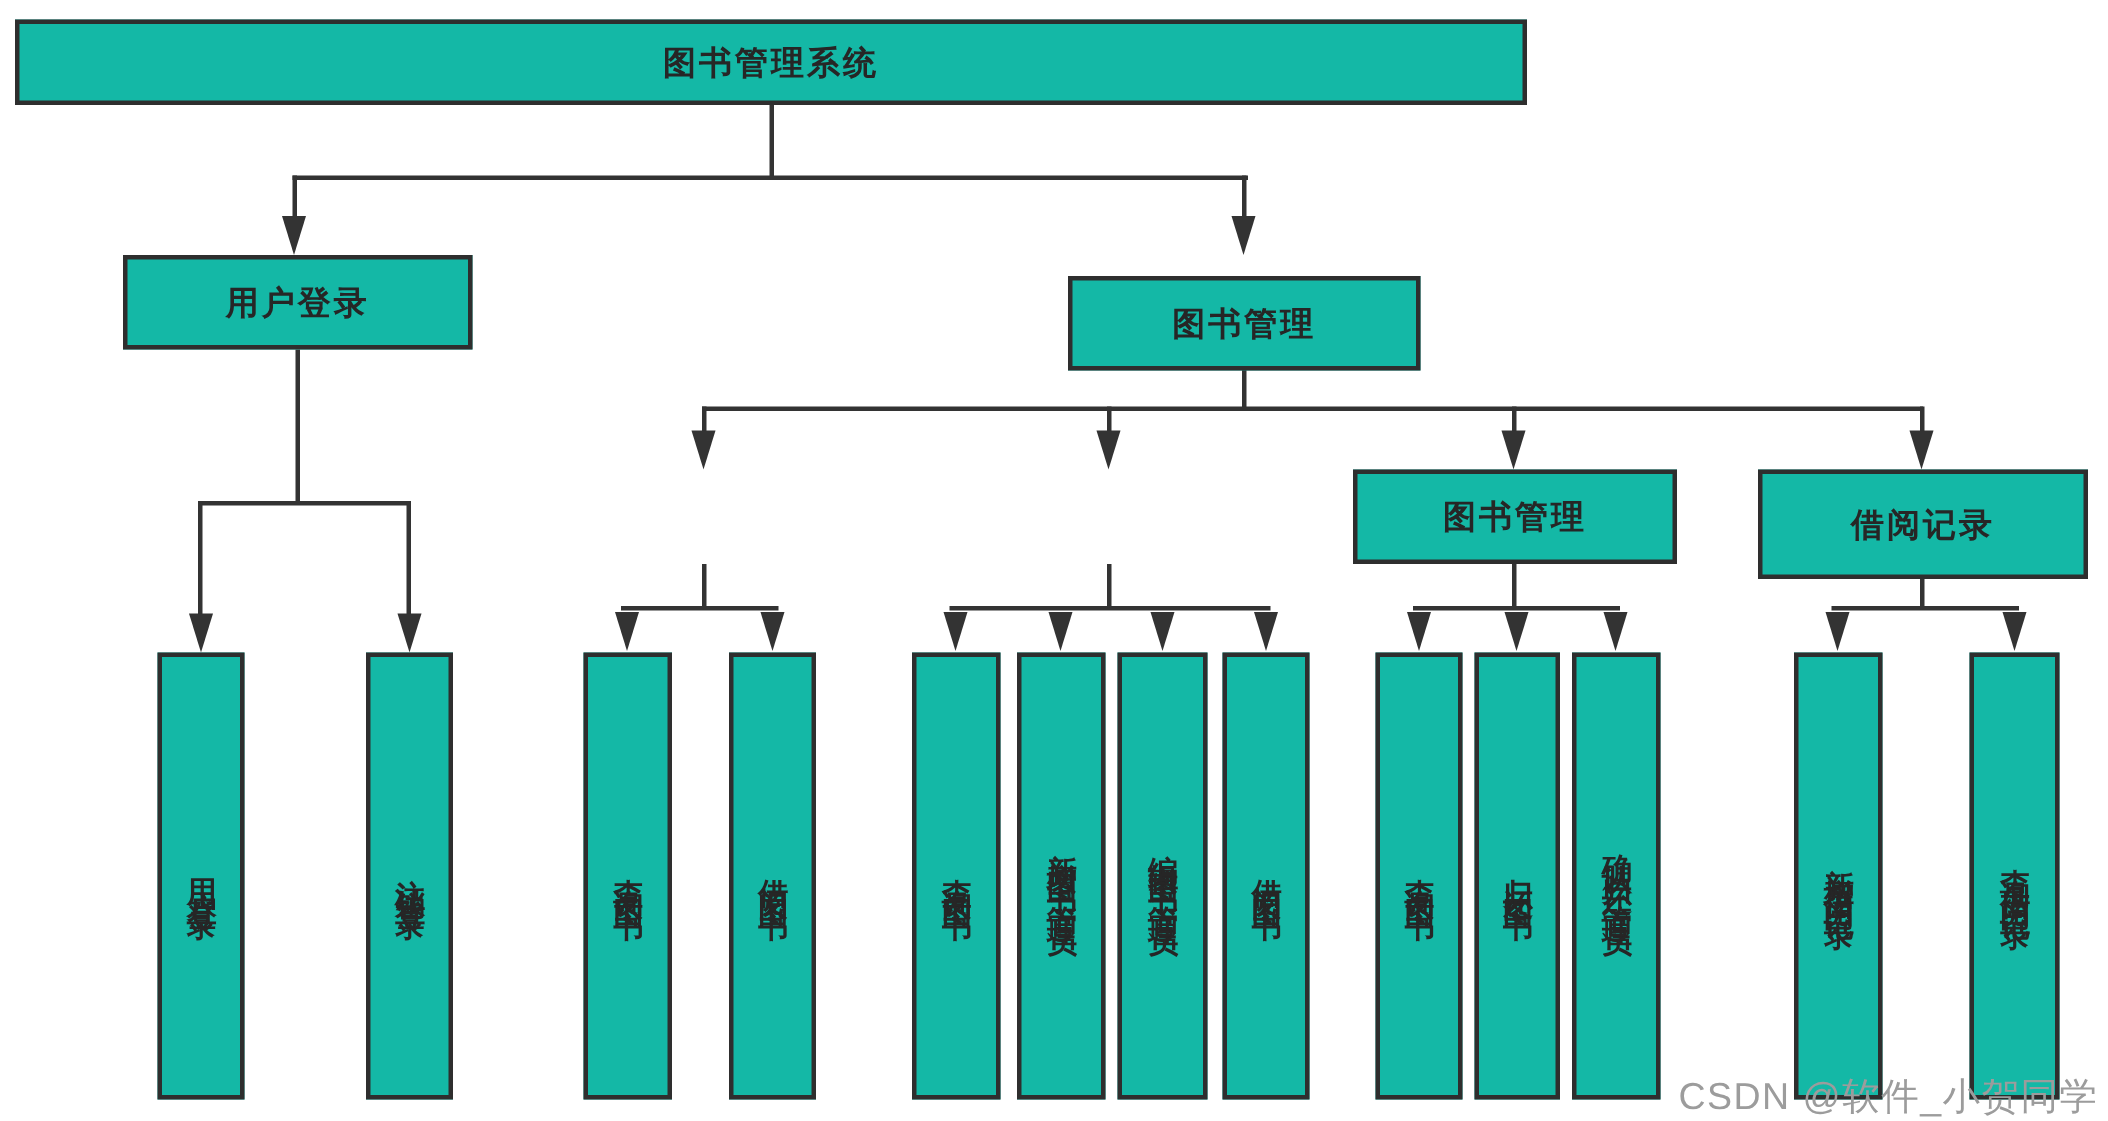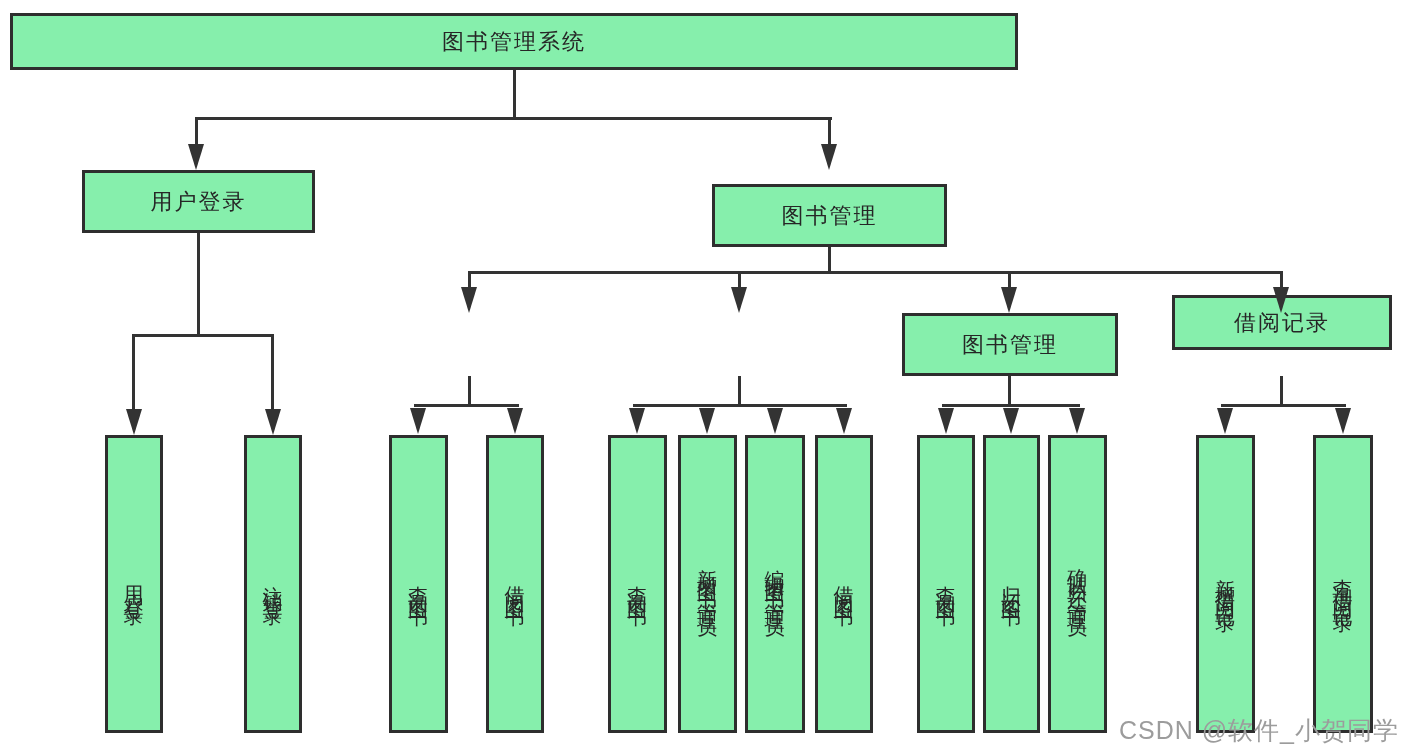--- a/index.html
+++ b/index.html
@@ -14,29 +14,30 @@
     position: relative;
     width: 1405px;
     height: 747px;
     background: var(--background);
     font-family: "Liberation Sans", sans-serif;
     overflow: hidden;
   }
   .box {
     position: absolute;
     box-sizing: border-box;
-    background: #86efac;
+    background: #14b8a6;
     border: 3px solid var(--border);
     display: flex;
     align-items: center;
     justify-content: center;
     font-size: 22px;
     letter-spacing: 2px;
     color: var(--text);
     z-index: 2;
+    font-weight: bold;
   }
   .vbox {
     writing-mode: vertical-rl;
     text-orientation: mixed;
     font-size: 20px;
     letter-spacing: 7px;
     line-height: 1;
   }
   .vline, .hline {
     position: absolute;
@@ -94,21 +95,21 @@
   <div class="vline" style="left:468px;top:271px;height:18px;"></div>
   <div class="arrow" style="left:461px;top:287px;"></div>
   <div class="vline" style="left:738px;top:271px;height:18px;"></div>
   <div class="arrow" style="left:731px;top:287px;"></div>
   <div class="vline" style="left:1008px;top:271px;height:18px;"></div>
   <div class="arrow" style="left:1001px;top:287px;"></div>
   <div class="vline" style="left:1280px;top:271px;height:18px;"></div>
   <div class="arrow" style="left:1273px;top:287px;"></div>
 
   <div class="box" style="left:902px;top:313px;width:216px;height:63px;">图书管理</div>
-  <div class="box" style="left:1172px;top:295px;width:220px;height:55px;">借阅记录</div>
+  <div class="box" style="left:1172px;top:313px;width:220px;height:73px;">借阅记录</div>
 
   <div class="vline" style="left:468px;top:376px;height:30px;"></div>
   <div class="hline" style="left:414px;top:404px;width:105px;"></div>
   <div class="arrow" style="left:410px;top:408px;"></div>
   <div class="arrow" style="left:507px;top:408px;"></div>
 
   <div class="vline" style="left:738px;top:376px;height:30px;"></div>
   <div class="hline" style="left:633px;top:404px;width:214px;"></div>
   <div class="arrow" style="left:629px;top:408px;"></div>
   <div class="arrow" style="left:699px;top:408px;"></div>

